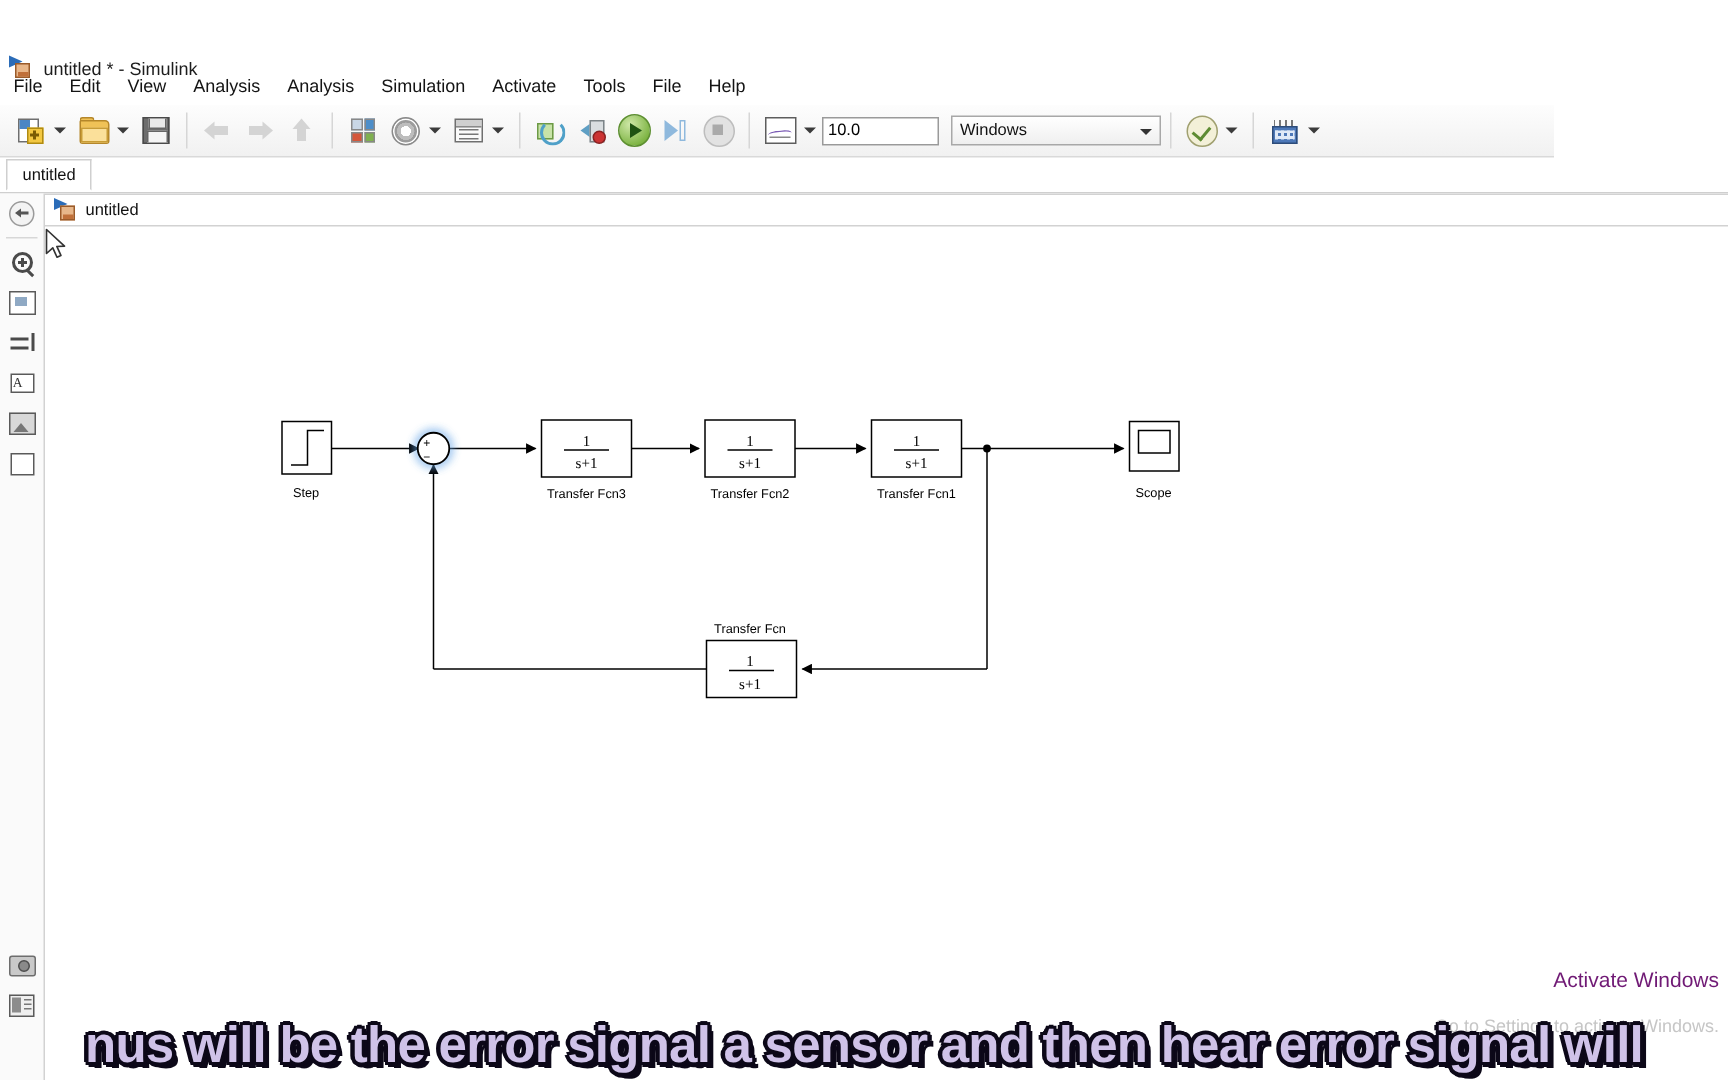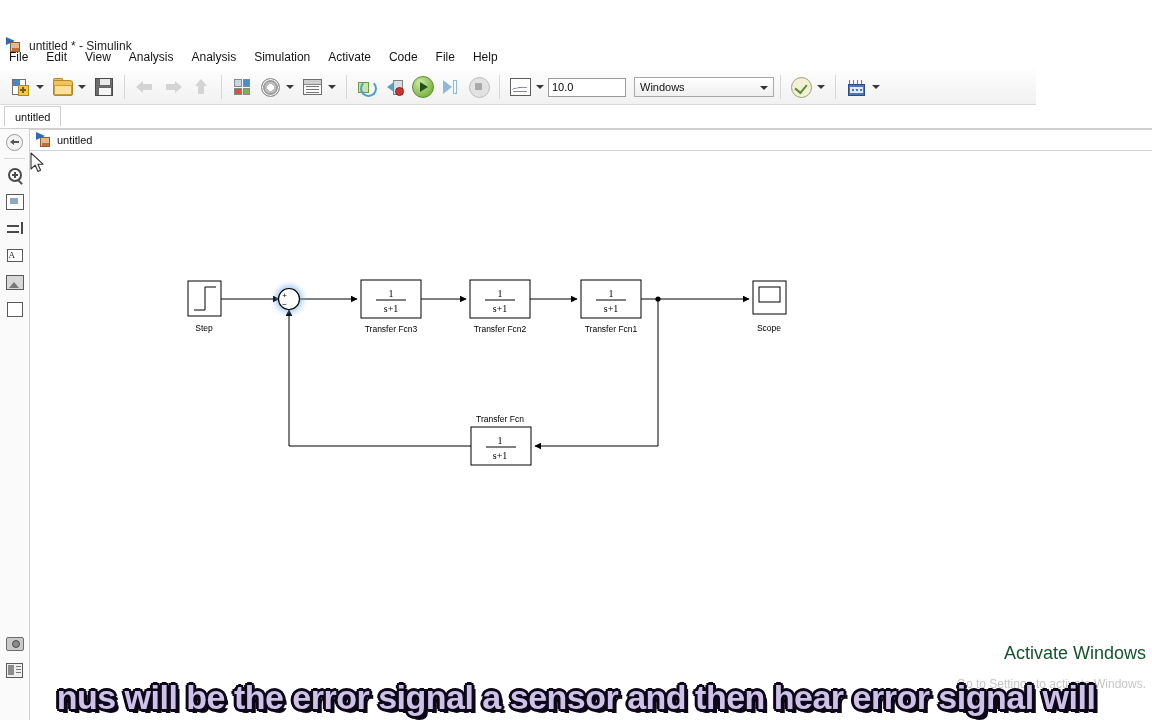--- a/index.html
+++ b/index.html
@@ -128,21 +128,21 @@
   .panel-g{width:15px;height:13px;border:1px solid #5a5a5a;background:#efefef;position:relative;}
   .panel-g:after{content:"";position:absolute;left:1px;top:1px;width:6px;height:10px;background:#8c8c8c;}
   .panel-g:before{content:"";position:absolute;right:1px;top:2px;width:5px;height:1px;background:#777;box-shadow:0 3px 0 #777,0 6px 0 #777;}
   
   #canvas{position:absolute;left:30px;top:152px;width:1122px;height:568px;background:#fff;overflow:hidden;}
   #canvas svg{position:absolute;left:0;top:0;}
   .blk-label{font-family:"Liberation Sans",sans-serif;font-size:8.5px;fill:#000;text-anchor:middle;}
   .tf-num{font-family:"Liberation Serif",serif;font-size:10px;fill:#000;text-anchor:middle;}
   
   #watermark{position:absolute;right:6px;bottom:28px;text-align:right;color:#c3c3c3;pointer-events:none;}
-  #wm1{font-size:18px;line-height:22px;color:#14532d;}
+  #wm1{font-size:14px;line-height:22px;color:#701a75;}
   #wm2{font-size:12px;line-height:16px;color:#c6c6c6;margin-top:12px;}
   #caption{position:absolute;left:0;bottom:3px;width:1152px;text-align:center;white-space:nowrap;
      font-family:"Liberation Sans",sans-serif;font-weight:bold;font-size:34px;letter-spacing:-0.5px;
      color:#cfc2e8;
      text-shadow:
        -2px -2px 0 #0c0818, 2px -2px 0 #0c0818, -2px 2px 0 #0c0818, 2px 2px 0 #0c0818,
        -3px 0 0 #0c0818, 3px 0 0 #0c0818, 0 -3px 0 #0c0818, 0 3px 0 #0c0818,
        4px 4px 0 #0c0818;
      pointer-events:none;}
   #cursor{position:absolute;left:292px;top:313px;pointer-events:none;}
@@ -161,21 +161,21 @@
 </div>
 
 <div id="menubar">
   <div class="menu-item">File</div>
   <div class="menu-item">Edit</div>
   <div class="menu-item">View</div>
   <div class="menu-item">Analysis</div>
   <div class="menu-item">Analysis</div>
   <div class="menu-item">Simulation</div>
   <div class="menu-item">Activate</div>
-  <div class="menu-item">Code</div>
+  <div class="menu-item">Tools</div>
   <div class="menu-item">File</div>
   <div class="menu-item">Help</div>
 </div>
 
 <div id="toolbar">
 
   <div class="tgroup">
     <div class="tbtn">
       <span class="ic-new">
           <span class="pg"></span>

